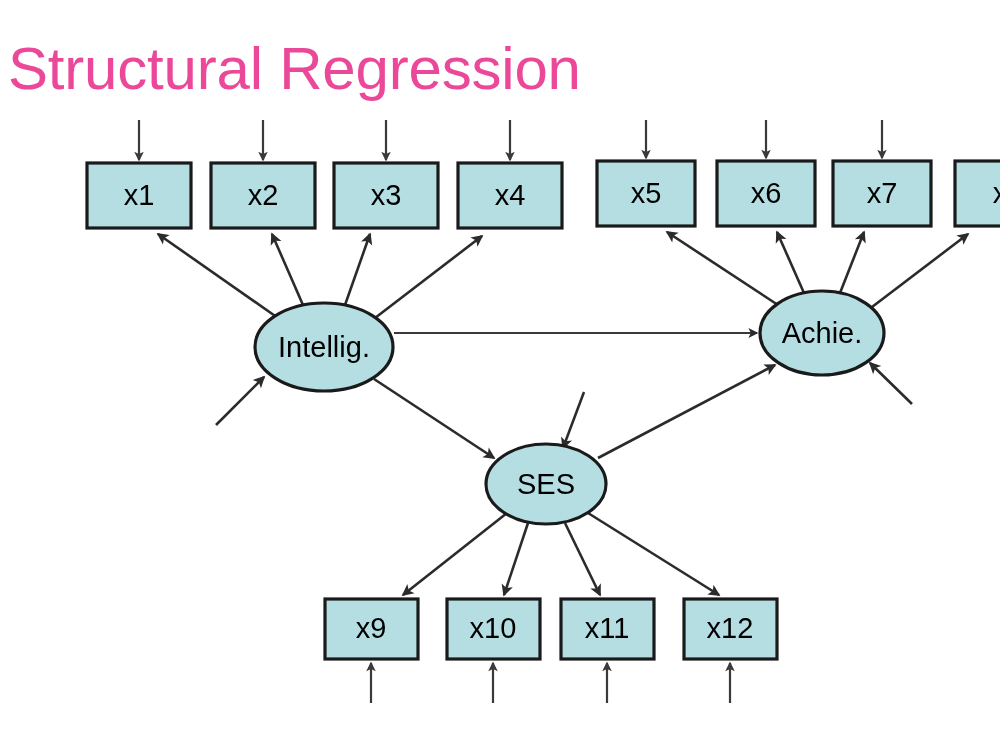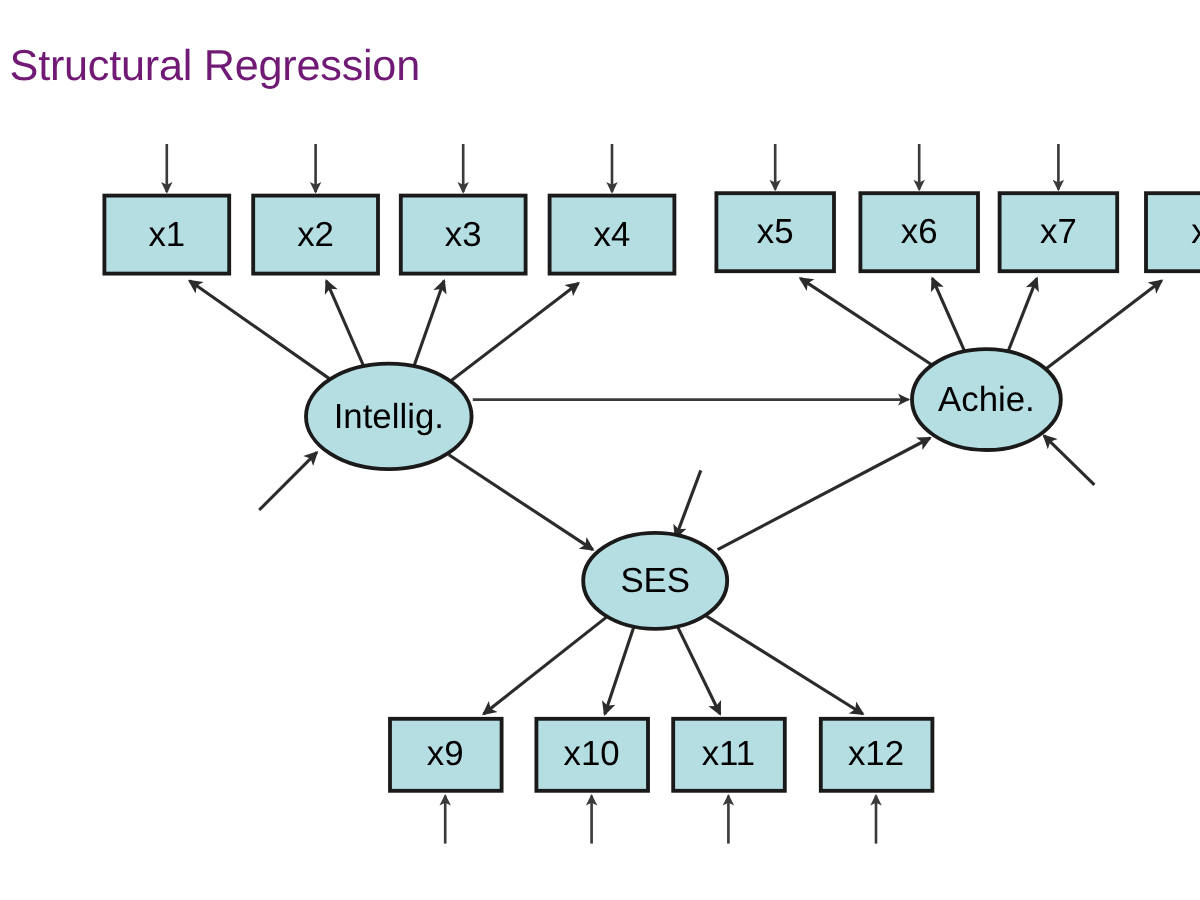--- a/index.html
+++ b/index.html
@@ -17,23 +17,23 @@
   #slide {
     position: relative;
     width: 1000px;
     height: 750px;
     background: #ffffff;
   }
   #slide-title {
     position: absolute;
     left: 8px;
     top: 34px;
-    font-size: 36px;
+    font-size: 60px;
     font-weight: 400;
-    color: #701a75;
+    color: #ec4899;
     letter-spacing: -0.2px;
     font-family: "Liberation Sans", sans-serif;
     white-space: nowrap;
   }
   #diagram {
     position: absolute;
     left: 0;
     top: 0;
     width: 1000px;
     height: 750px;

